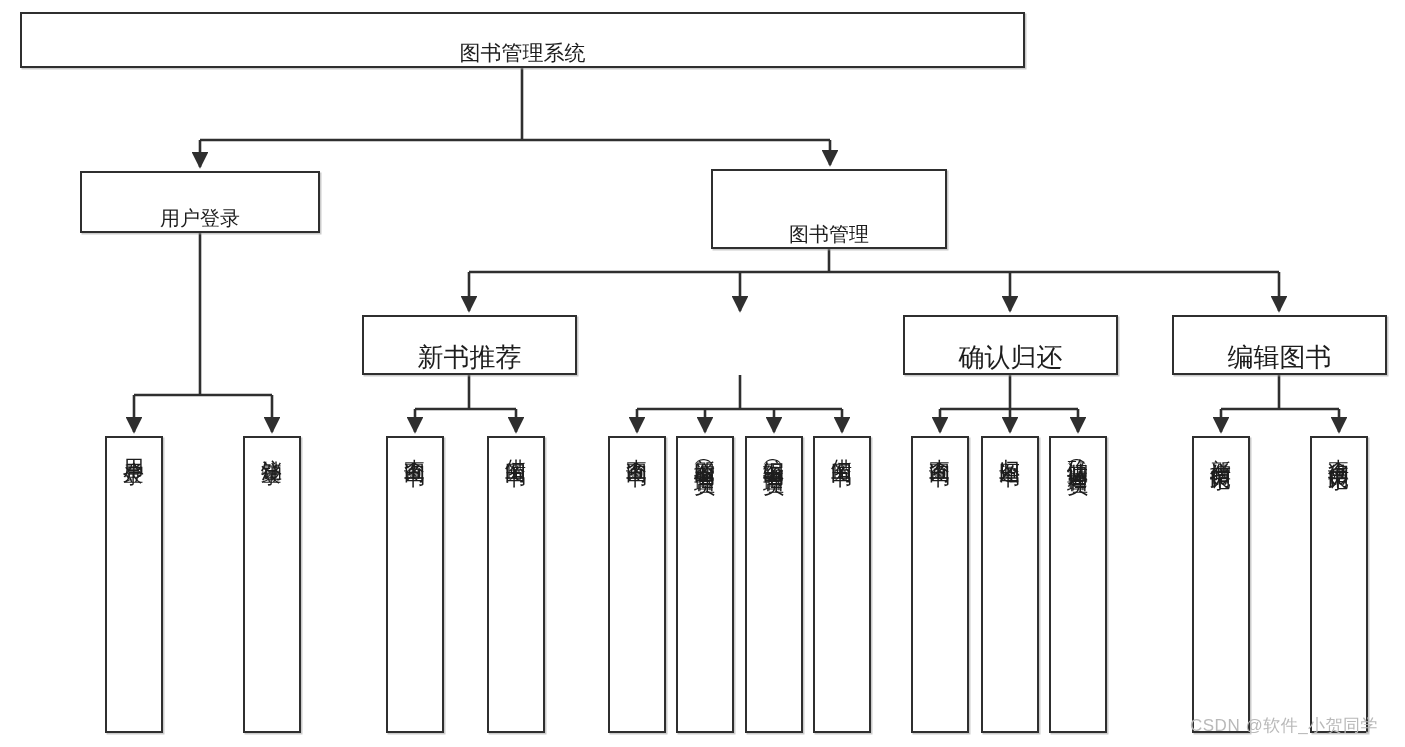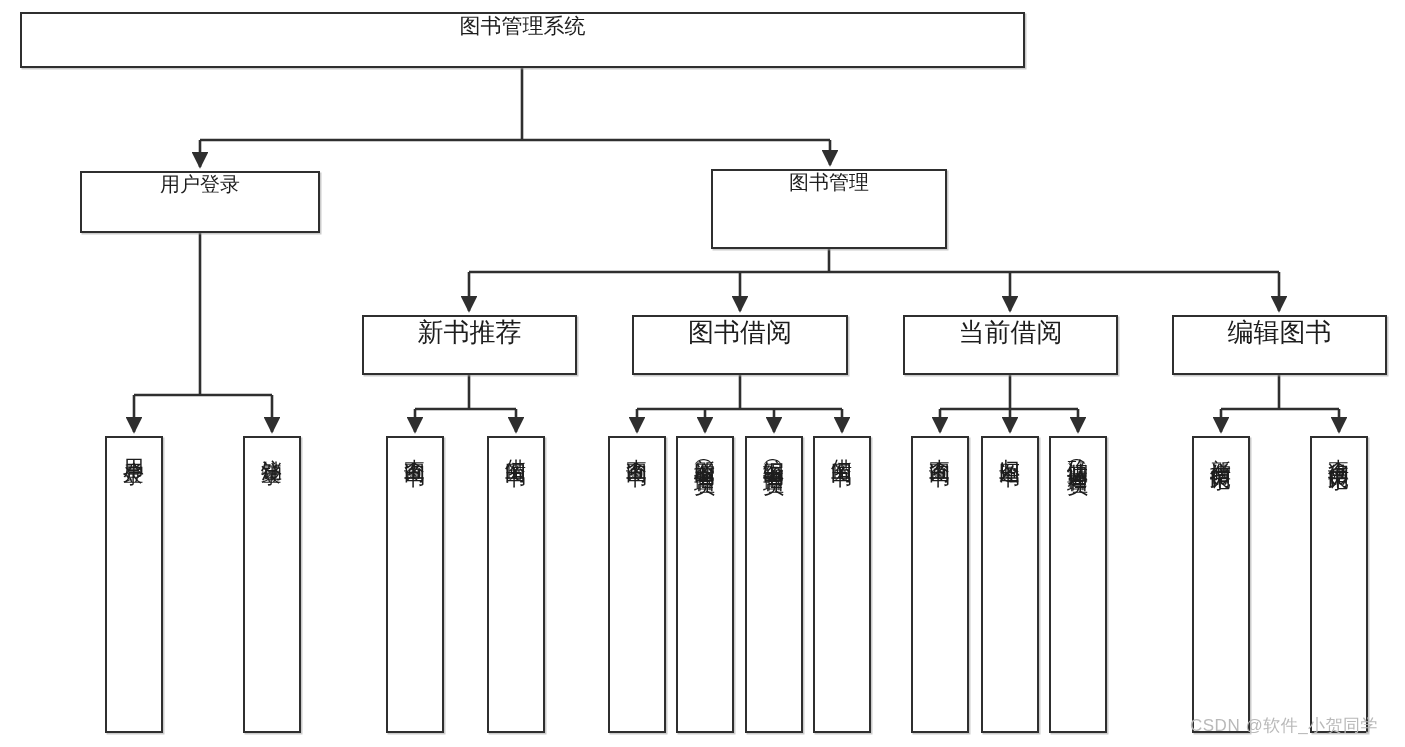--- a/index.html
+++ b/index.html
@@ -21,21 +21,21 @@
     width: 1405px;
     height: 747px;
     pointer-events: none;
   }
   .node {
     position: absolute;
     box-sizing: border-box;
     border: 2.5px solid #2f2f2f;
     background: #ffffff;
     display: flex;
-    align-items: flex-start;
+    align-items: flex-end;
     justify-content: center;
     color: #1d1d1d;
     box-shadow: 1.5px 1.5px 0 rgba(160,160,160,0.55);
   }
   .node .lbl {
     display: block;
     text-align: center;
     line-height: 1.18;
     color: #1d1d1d;
   }
@@ -124,25 +124,22 @@
   <div class="node lvl1" style="left: 80px; top: 171px; width: 240px; height: 62px; border-color: rgb(47, 47, 47); background: rgb(255, 255, 255); color: rgb(29, 29, 29);">
     <span class="lbl">用户登录</span>
   </div>
   <div class="node lvl1" style="left: 711px; top: 169px; width: 236px; height: 80px; border-color: rgb(47, 47, 47); background: rgb(255, 255, 255); color: rgb(29, 29, 29);">
     <span class="lbl">图书管理</span>
   </div>
 
   <div class="node lvl2" style="left: 362px; top: 315px; width: 215px; height: 60px; border-color: rgb(47, 47, 47); background: rgb(255, 255, 255); color: rgb(29, 29, 29);">
     <span class="lbl">新书推荐</span>
   </div>
-  <div class="node lvl2" style="left: 632px; top: 315px; width: 216px; height: 60px; border-color: rgb(47, 47, 47); background: rgb(255, 255, 255); color: rgb(29, 29, 29);">
-    <span class="lbl">图书借阅</span>
-  </div>
   <div class="node lvl2" style="left: 903px; top: 315px; width: 215px; height: 60px; border-color: rgb(47, 47, 47); background: rgb(255, 255, 255); color: rgb(29, 29, 29);">
-    <span class="lbl">当前借阅</span>
+    <span class="lbl">确认归还</span>
   </div>
   <div class="node lvl2" style="left: 1172px; top: 315px; width: 215px; height: 60px; border-color: rgb(47, 47, 47); background: rgb(255, 255, 255); color: rgb(29, 29, 29);">
     <span class="lbl">编辑图书</span>
   </div>
 
   <div class="node leaf" style="left: 105px; top: 436px; width: 58px; height: 297px; border-color: rgb(47, 47, 47); background: rgb(255, 255, 255); color: rgb(29, 29, 29);">
     <span class="lbl">用户登录</span>
   </div>
   <div class="node leaf" style="left: 243px; top: 436px; width: 58px; height: 297px; border-color: rgb(47, 47, 47); background: rgb(255, 255, 255); color: rgb(29, 29, 29);">
     <span class="lbl">注销登录</span>

